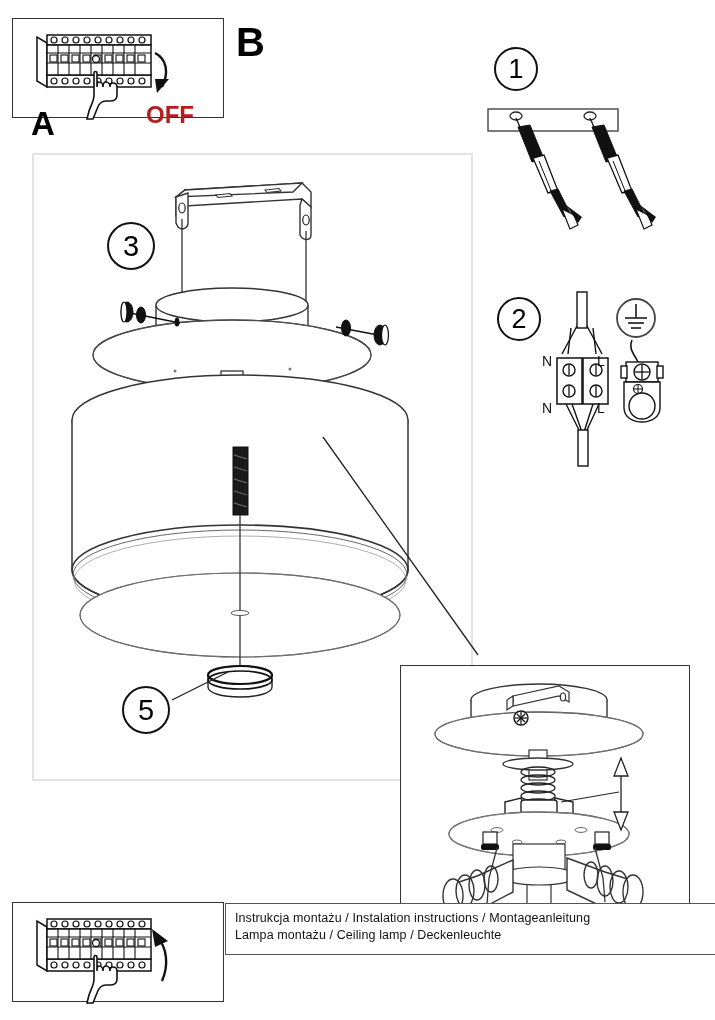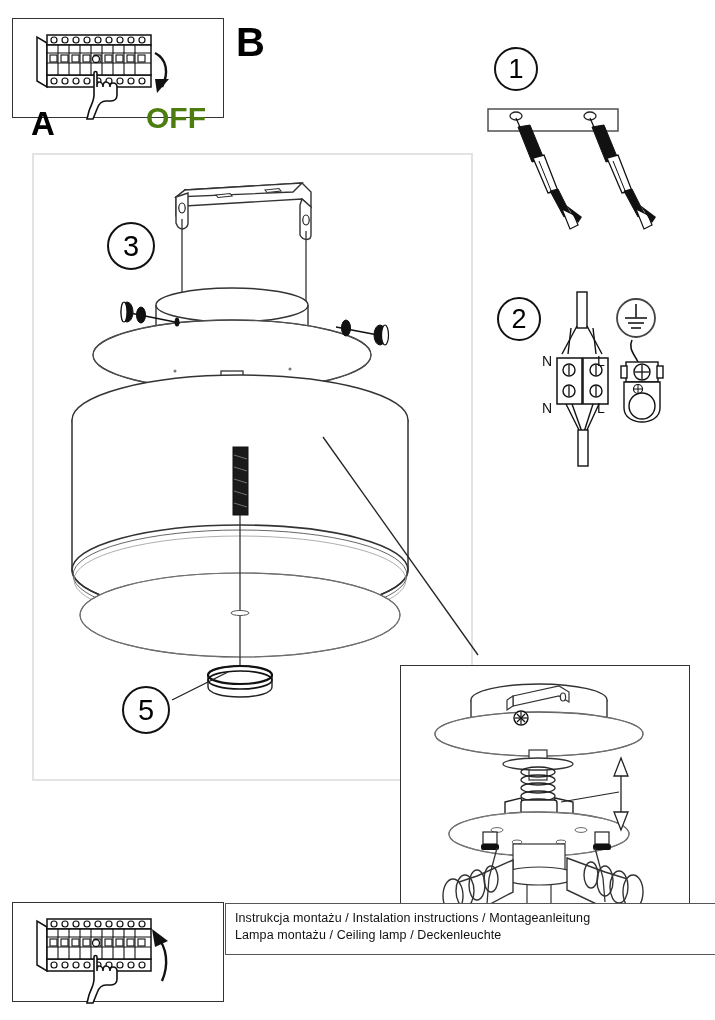--- a/index.html
+++ b/index.html
@@ -57,23 +57,23 @@
     font-size: 33px;
     font-weight: bold;
     color: #000;
     font-family: "Liberation Sans", sans-serif;
     line-height: 1;
   }
   .letter-a { left: 18px; top: 88px; }
   .letter-b { left: 236px; top: 22px; font-size: 40px; }
   .word {
     position: absolute;
-    font-size: 30px;
+    font-size: 24px;
     font-weight: bold;
-    color: #4d7c0f;
+    color: #b91c1c;
     line-height: 1;
   }
   .word-off { left: 133px; top: 84px; }
   
   .step-circle {
     position: absolute;
     border: 2.2px solid #111;
     border-radius: 50%;
     background: #fff;
     display: flex;

